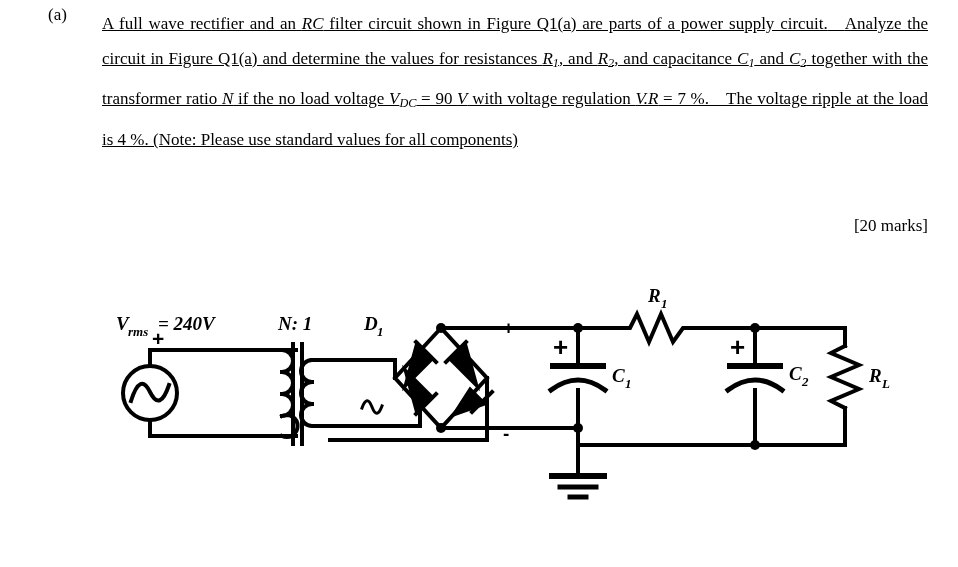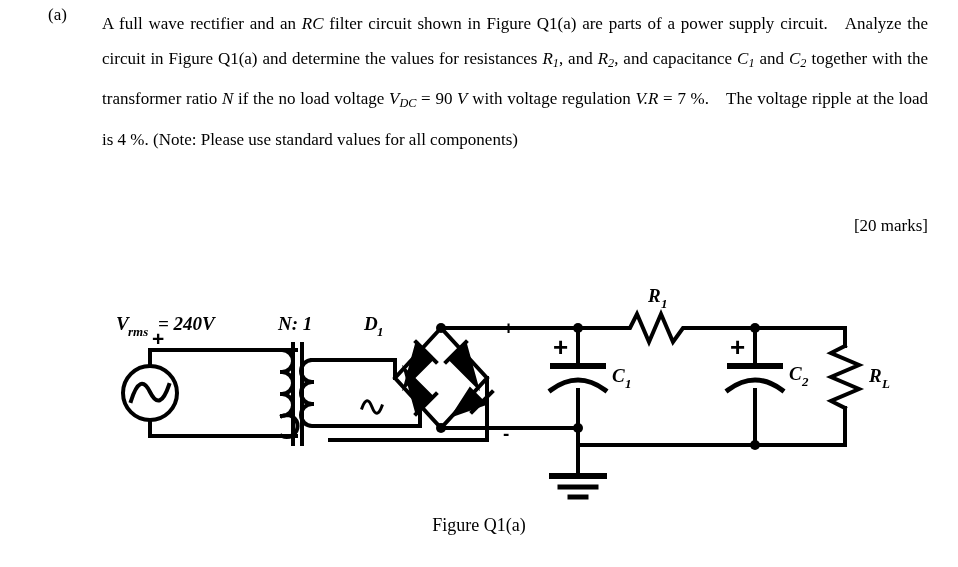--- a/index.html
+++ b/index.html
@@ -30,20 +30,21 @@
     left: 102px;
     top: 6px;
     width: 826px;
     font-size: 17px;
     line-height: 35px;
     text-align: justify;
     text-justify: inter-word;
   }
   .q-body p {
     margin: 0;
+    text-decoration: underline;
   }
   .marks {
     position: absolute;
     right: 30px;
     top: 216px;
     font-size: 17px;
   }
 
   
   .mi { font-style: italic; }
@@ -254,16 +255,15 @@
         <text class="lbl-sub" x="882" y="120" font-size="13">L</text>
       </g>
 
       <text class="pol" x="152" y="78" font-size="21">+</text>
       <text class="pol" x="503" y="66" font-size="19" fill="#1a1a4d">+</text>
       <text class="pol" x="503" y="172" font-size="19" fill="#1a1a4d">-</text>
       <text class="pol" x="553" y="88" font-size="26">+</text>
       <text class="pol" x="730" y="88" font-size="26">+</text>
     </svg>
 
-    <div class="caption">Figure Q1(a)</div>
   </div>
 
 </div>
 
 </body></html>

